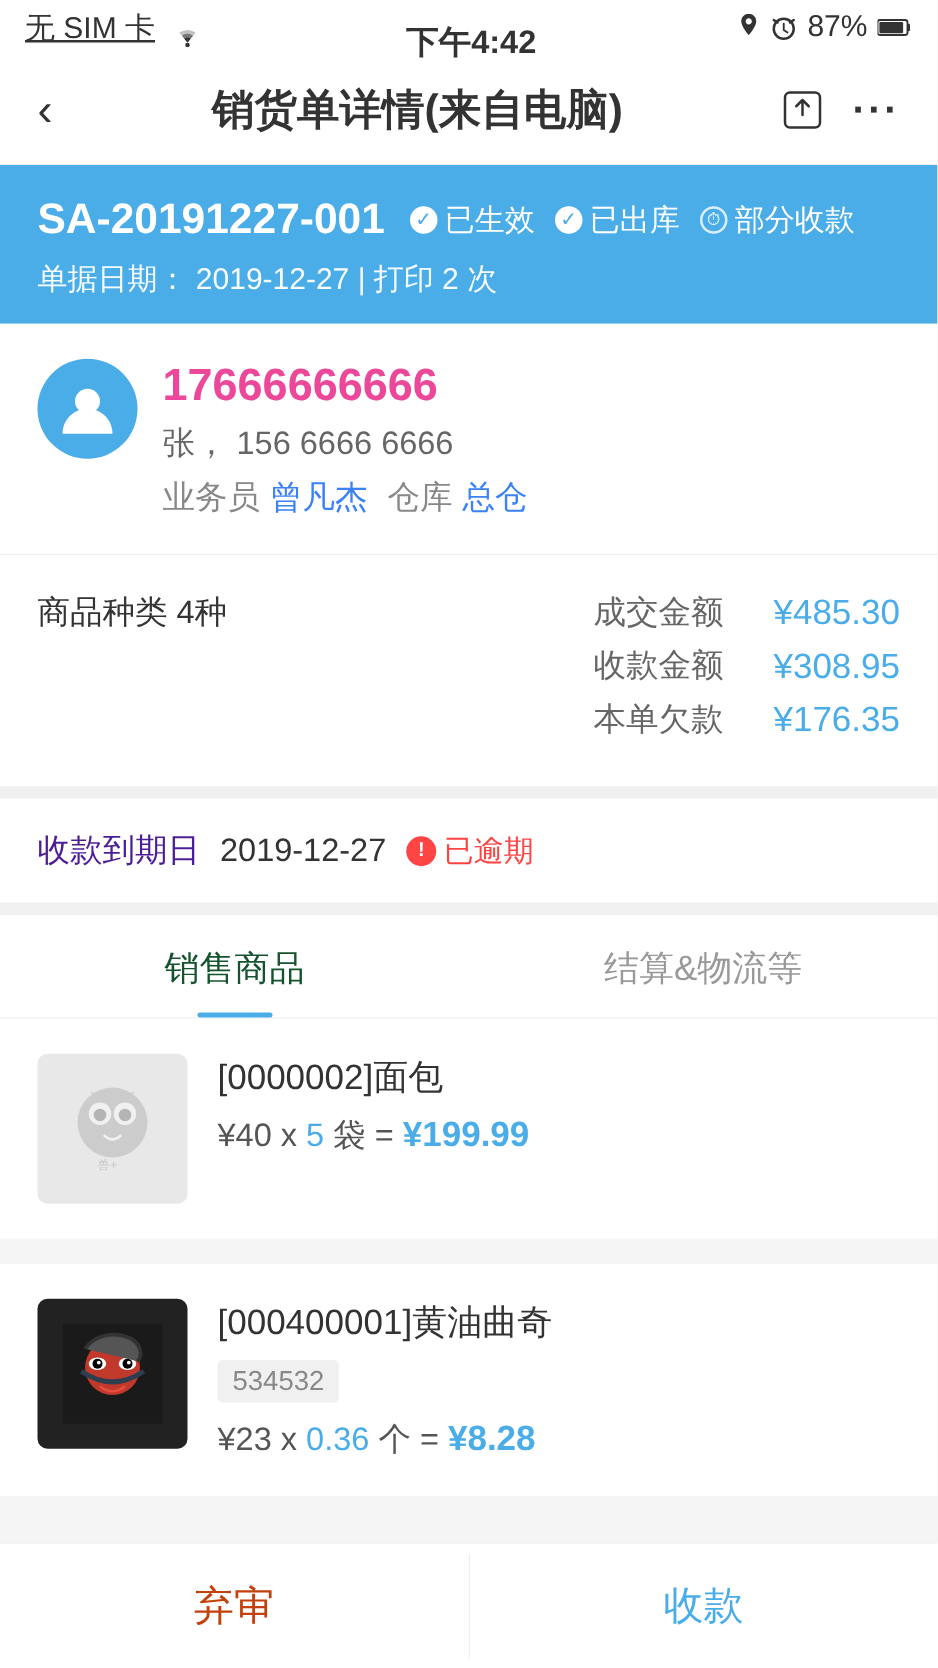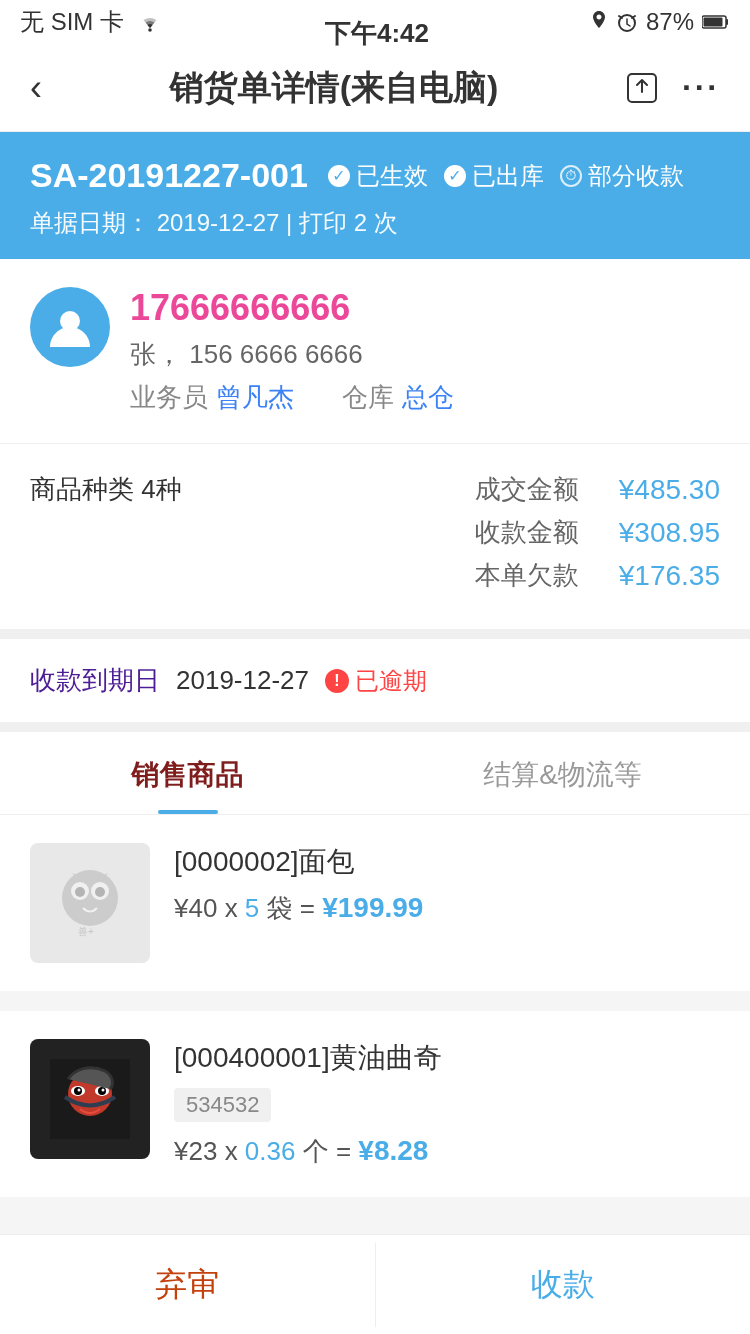--- a/index.html
+++ b/index.html
@@ -18,21 +18,21 @@
     .status-bar {
       height: 44px;
       background: #fff;
       display: flex;
       align-items: center;
       justify-content: space-between;
       padding: 0 20px;
       font-size: 24px;
       font-weight: 500;
     }
-    .status-left { display: flex; align-items: center; gap: 12px; }
+    .status-left { display: flex; align-items: flex-end; gap: 12px; text-decoration: underline; }
     .status-center { font-size: 26px; font-weight: 600; margin-top: 22px; }
     .status-right { display: flex; align-items: center; gap: 8px; font-size: 24px; }
 
     
     .nav-bar {
       height: 88px;
       background: #fff;
       display: flex;
       align-items: center;
       justify-content: space-between;
@@ -138,21 +138,21 @@
       margin-bottom: 8px;
     }
     .customer-phone {
       font-size: 26px;
       color: #666;
       margin-bottom: 8px;
     }
     .customer-meta {
       display: flex;
       align-items: center;
-      gap: 48px;
+      gap: 16px;
       font-size: 26px;
       color: #555;
     }
     .meta-item { display: flex; align-items: center; gap: 8px; }
     .meta-label { color: #888; }
     .meta-value { color: #3b82f6; }
 
     
     .summary-section {
       background: #fff;
@@ -221,22 +221,21 @@
     .tab-item {
       flex: 1;
       text-align: center;
       padding: 24px 0 20px;
       font-size: 28px;
       color: #999;
       position: relative;
       cursor: pointer;
     }
     .tab-item.active {
-      color: #7f1d1d;
-      font-weight: bold;
+      color: #14532d;
     }
     .tab-item.active::after {
       content: '';
       position: absolute;
       bottom: 0;
       left: 50%;
       transform: translateX(-50%);
       width: 60px;
       height: 4px;
       background: #4AADE8;

